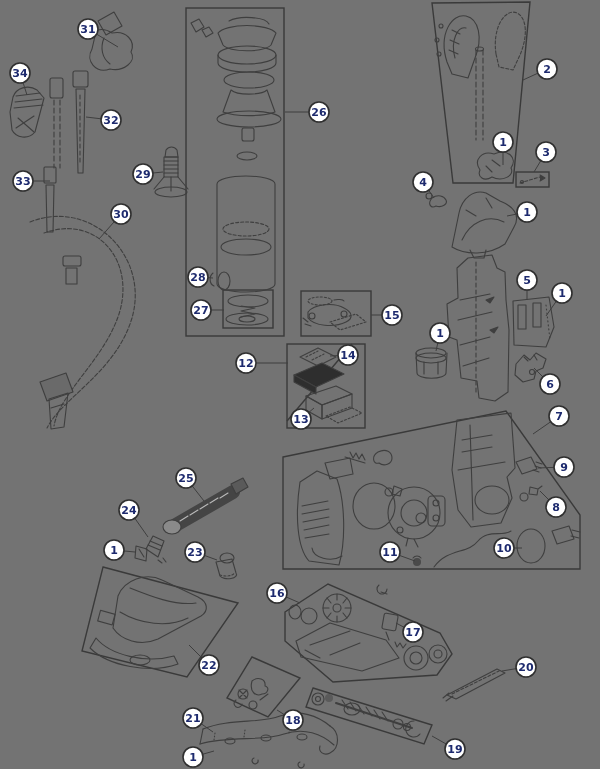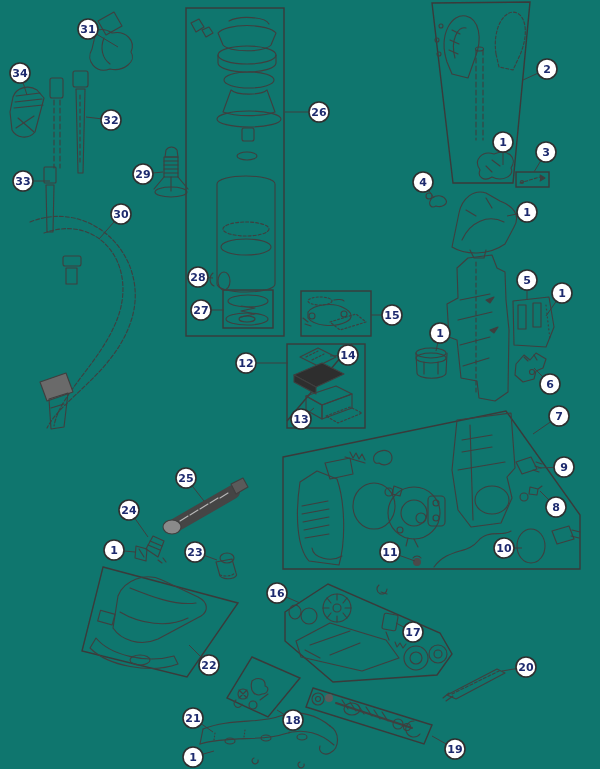--- a/index.html
+++ b/index.html
@@ -1,16 +1,16 @@
 <!DOCTYPE html>
 <html><head>
 <meta charset="utf-8">
 <style>
   html,body{margin:0;padding:0;background:#ffffff;}
-  .page{position:relative;width:600px;height:769px;background:#0f766e;overflow:hidden;}
+  .page{position:relative;width:600px;height:769px;background:#737373;overflow:hidden;}
   svg{display:block;}
   .art{stroke:#3f3f3f;fill:none;stroke-width:1.1;stroke-linecap:round;stroke-linejoin:round;}
   .pbox{stroke:#3a3a3a;fill:none;stroke-width:1.4;stroke-linejoin:miter;}
   .leader{stroke:#3f3f3f;stroke-width:1;fill:none;}
   .balloon circle{fill:#ffffff;stroke:#2f2f2f;stroke-width:1.6;}
   .balloon text{font:bold 11px "DejaVu Sans", sans-serif;fill:#1d2a6e;text-anchor:middle;}
 </style>
 </head>
 <body>
 

